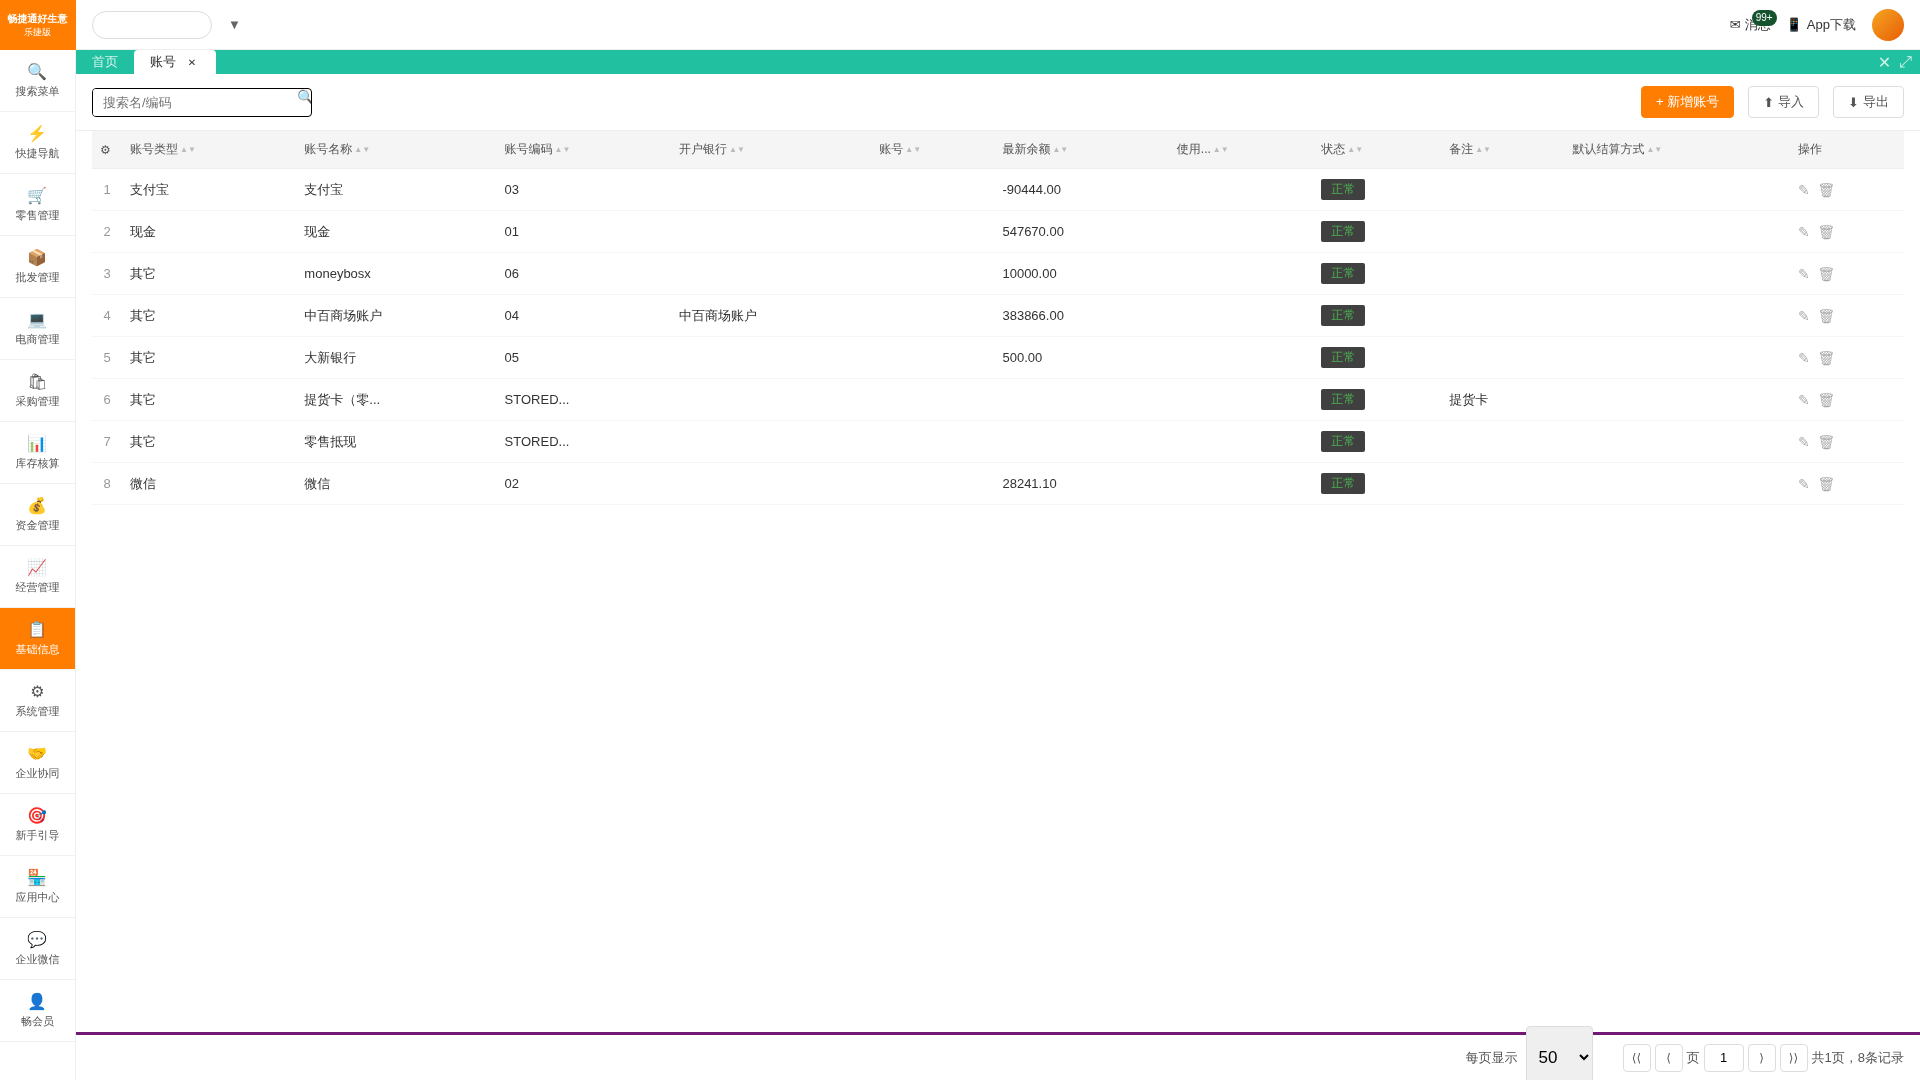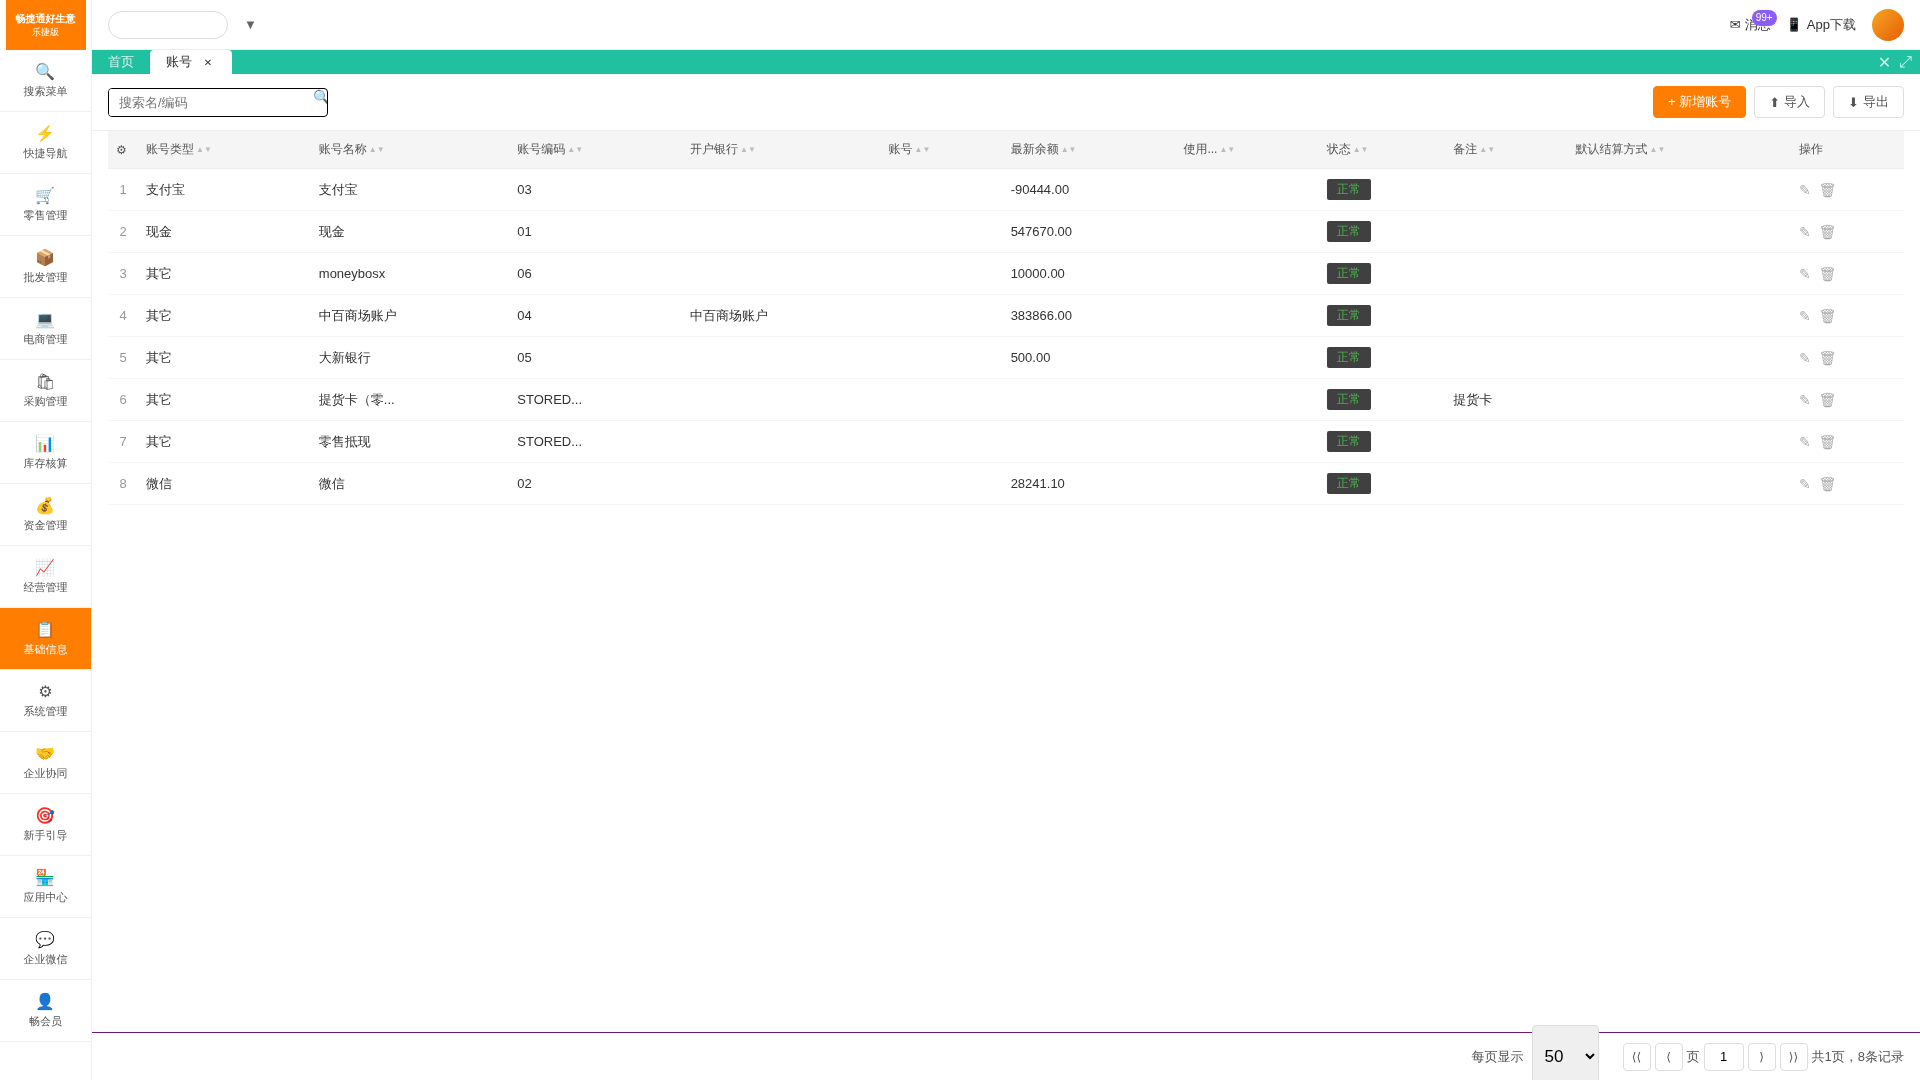--- a/index.html
+++ b/index.html
@@ -1,76 +1,76 @@
 <!DOCTYPE html>
 <html><head>
   <meta charset="utf-8">
   <style>
     * { box-sizing: border-box; margin: 0; padding: 0; }
     body { font-family: 'Microsoft YaHei', Arial, sans-serif; font-size: 13px; background: #f5f5f5; display: flex; height: 1080px; width: 1920px; overflow: hidden; }
 
     
-    .sidebar { width: 92px; background: #fff; display: flex; flex-direction: column; align-items: center; border-right: 1px solid #eee; flex-shrink: 0; }
+    .sidebar { width: 76px; background: #fff; display: flex; flex-direction: column; align-items: center; border-right: 1px solid #eee; flex-shrink: 0; }
     .sidebar-logo { width: 80px; height: 50px; background: #ff7d00; display: flex; align-items: center; justify-content: center; flex-direction: column; cursor: pointer; }
     .sidebar-logo-text { color: white; font-size: 10px; font-weight: bold; }
     .sidebar-logo-sub { color: white; font-size: 9px; }
     .sidebar-item { width: 100%; padding: 12px 0; display: flex; flex-direction: column; align-items: center; cursor: pointer; color: #555; font-size: 12px; border-bottom: 1px solid #f0f0f0; }
     .sidebar-item.active { background: #ff7d00; color: white; }
     .sidebar-item-icon { font-size: 16px; margin-bottom: 3px; }
     .sidebar-item-label { font-size: 11px; text-align: center; }
 
     
     .main { flex: 1; display: flex; flex-direction: column; overflow: hidden; }
 
     
     .top-header { height: 50px; background: #fff; display: flex; align-items: center; justify-content: space-between; padding: 0 16px; border-bottom: 1px solid #eee; flex-shrink: 0; }
     .top-header-left { display: flex; align-items: center; gap: 16px; }
     .header-search { width: 120px; height: 28px; border: 1px solid #ddd; border-radius: 14px; padding: 0 10px; font-size: 12px; }
     .header-dropdown { display: flex; align-items: center; gap: 4px; cursor: pointer; font-size: 13px; color: #666; }
     .top-header-right { display: flex; align-items: center; gap: 16px; }
     .msg-btn { display: flex; align-items: center; gap: 4px; cursor: pointer; font-size: 13px; color: #333; position: relative; }
-    .badge { background: #8b5cf6; color: white; font-size: 10px; border-radius: 8px; padding: 0 4px; min-width: 16px; height: 16px; display: flex; align-items: center; justify-content: center; position: absolute; top: -6px; right: -6px; }
+    .badge { background: #14532d; color: white; font-size: 10px; border-radius: 8px; padding: 0 4px; min-width: 16px; height: 16px; display: flex; align-items: center; justify-content: center; position: absolute; top: -6px; right: -6px; }
     .app-download { display: flex; align-items: center; gap: 4px; cursor: pointer; font-size: 13px; color: #333; }
     .avatar { width: 32px; height: 32px; border-radius: 50%; background: #ddd; overflow: hidden; }
     .avatar-img { width: 100%; height: 100%; background: linear-gradient(135deg, #f5a623, #e85d04); }
 
     
     .tab-bar { height: 24px; background: #20c0a0; display: flex; align-items: center; padding: 0 0; flex-shrink: 0; }
     .tab { height: 100%; display: flex; align-items: center; padding: 0 16px; cursor: pointer; color: rgba(255,255,255,0.8); font-size: 13px; gap: 8px; }
     .tab.active { background: white; color: #333; border-radius: 4px 4px 0 0; }
     .tab-close { width: 16px; height: 16px; border-radius: 50%; display: flex; align-items: center; justify-content: center; font-size: 10px; cursor: pointer; }
     .tab-bar-actions { margin-left: auto; display: flex; align-items: center; gap: 8px; padding-right: 8px; }
     .tab-bar-action { color: rgba(255,255,255,0.8); cursor: pointer; font-size: 16px; }
 
     
     .content-area { flex: 1; background: #fff; display: flex; flex-direction: column; overflow: hidden; }
 
     
     .toolbar { padding: 12px 16px; display: flex; align-items: center; justify-content: space-between; border-bottom: 1px solid #eee; flex-shrink: 0; }
     .search-box { display: flex; align-items: flex-start; border: 1px solid #000000; border-radius: 4px; overflow: hidden; width: 220px; }
     .search-input { border: none; outline: none; padding: 6px 10px; font-size: 13px; flex: 1; }
     .search-btn { background: none; border: none; cursor: pointer; padding: 0 8px; color: #aaa; font-size: 14px; }
-    .toolbar-right { display: flex; align-items: center; gap: 8px; }
+    .toolbar-right { display: flex; align-items: center; gap: 14px; }
     .btn { height: 32px; padding: 0 14px; border-radius: 4px; border: 1px solid #ddd; cursor: pointer; font-size: 13px; display: flex; align-items: center; gap: 4px; background: white; color: #555; }
     .btn-primary { background: #ff7d00; color: white; border-color: #ff7d00; }
 
     
     .table-container { flex: 1; overflow: auto; padding: 0 16px; }
     table { width: 100%; border-collapse: collapse; }
     thead tr { background: #f5f5f5; }
     th { padding: 10px 8px; text-align: left; font-weight: 500; color: #555; border-bottom: 1px solid #eee; font-size: 12px; white-space: nowrap; }
     th .sort-icons { display: inline-flex; flex-direction: column; margin-left: 2px; font-size: 8px; color: #bbb; line-height: 1; vertical-align: middle; }
     td { padding: 10px 8px; color: #333; border-bottom: 1px solid #f5f5f5; font-size: 13px; }
     .row-num { color: #999; text-align: center; width: 30px; }
     .status-badge { display: inline-block; padding: 2px 10px; border-radius: 2px; background: #404040; color: #4caf50; font-size: 12px; }
     .action-icons { display: flex; gap: 8px; align-items: center; }
     .action-icon { color: #aaa; cursor: pointer; font-size: 14px; }
 
     
-    .footer { height: 48px; display: flex; align-items: center; justify-content: flex-end; padding: 0 16px; border-top: 1px solid #701a75; gap: 24px; background: white; flex-shrink: 0; }
+    .footer { height: 48px; display: flex; align-items: center; justify-content: flex-end; padding: 0 16px; border-top: 3px solid #701a75; gap: 30px; background: white; flex-shrink: 0; }
     .page-size-select { display: flex; align-items: center; gap: 8px; font-size: 13px; color: #555; }
     .select-box { border: 1px solid #ddd; border-radius: 4px; padding: 20px 8px; font-size: 17px; }
     .pagination { display: flex; align-items: center; gap: 4px; font-size: 13px; color: #555; }
     .page-btn { width: 28px; height: 28px; border: 1px solid #ddd; background: white; cursor: pointer; border-radius: 4px; display: flex; align-items: center; justify-content: center; color: #555; font-size: 12px; }
     .page-btn:disabled { color: #ccc; cursor: not-allowed; }
     .page-input { width: 40px; height: 28px; border: 1px solid #ddd; border-radius: 4px; text-align: center; font-size: 13px; }
     .page-info { font-size: 13px; color: #555; }
   </style>
 </head>
 <body>

